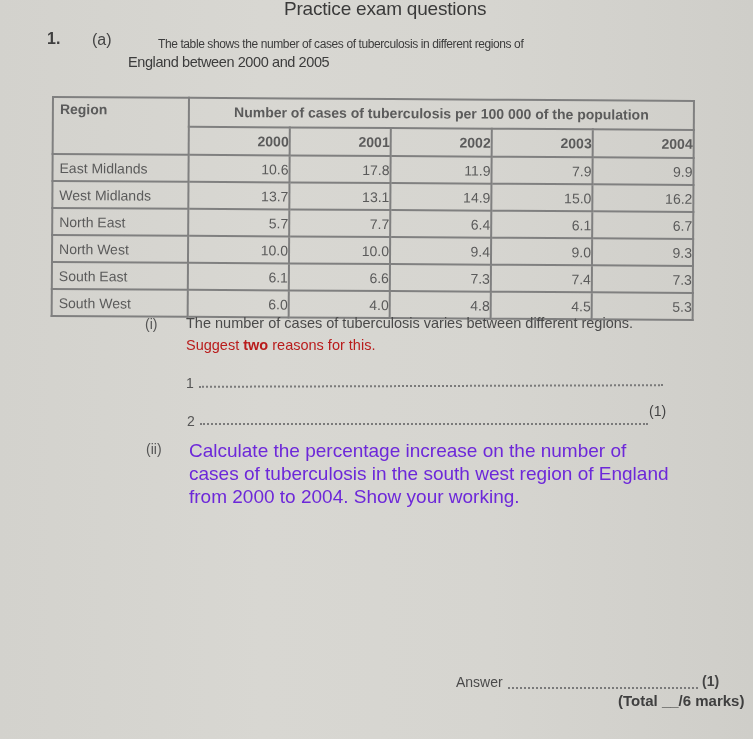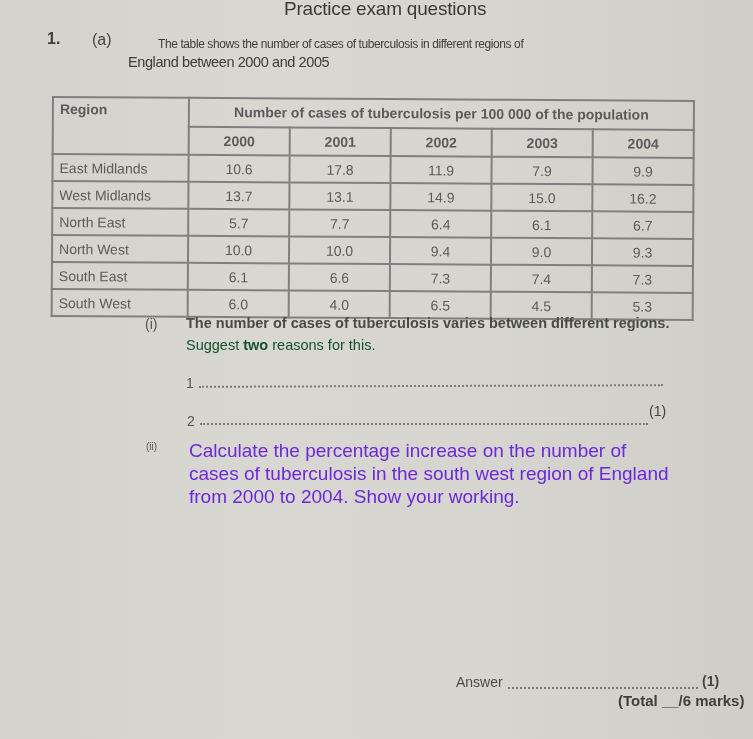--- a/index.html
+++ b/index.html
@@ -20,33 +20,33 @@
       position: absolute; left: 52px; top: 96px;
       border-collapse: collapse; font-size: 14px; color: #5a5a5a;
       transform: rotate(0.35deg); transform-origin: left top;
     }
     table.tb td, table.tb th {
       border: 2px solid #808080; padding: 0; height: 25px; font-weight: normal;
     }
     table.tb th { font-weight: bold; color: #5b5b5b; }
     .c-region { width: 128px; text-align: left; padding-left: 6px !important; }
     .h-region { vertical-align: top; padding-top: 3px !important; height: 52px !important; }
-    .c-val { width: 99px; text-align: center; }
+    .c-val { width: 99px; text-align: right; }
     .h-main { text-align: center; }
 
     .sub-i-label { left: 145px; top: 316px; font-size: 14px; color: #555; }
-    .sub-i-l1 { left: 186px; top: 315px; font-size: 14.5px; color: #4a4a4a; font-weight: bold; }
-    .sub-i-l2 { left: 186px; top: 337px; font-size: 14.5px; color: #14532d; }
+    .sub-i-l1 { left: 186px; top: 315px; font-size: 14.5px; color: #4a4a4a; }
+    .sub-i-l2 { left: 186px; top: 337px; font-size: 14.5px; color: #b91c1c; }
     .sub-i-l2 b { font-weight: bold; }
 
     .ans-num { font-size: 14px; color: #555; }
     .dotline { border-bottom: 2px dotted #7a7a7a; height: 0; }
     .mark { font-size: 14px; color: #444; }
 
-    .sub-ii-label { left: 146px; top: 441px; font-size: 10px; color: #555; }
+    .sub-ii-label { left: 146px; top: 441px; font-size: 14px; color: #555; }
     .sub-ii-text { left: 189px; top: 439px; font-size: 19px; line-height: 23px; color: #6d28d9; width: 480px; }
 
     .answer-label { left: 456px; top: 674px; font-size: 14px; color: #4a4a4a; }
     .total { left: 618px; top: 692px; font-size: 15px; font-weight: bold; color: #3f3f3f; }
   </style>
 </head>
 <body>
 
 <div class="abs title">Practice exam questions</div>
 
@@ -107,21 +107,21 @@
       <td class="c-val">6.1</td>
       <td class="c-val">6.6</td>
       <td class="c-val">7.3</td>
       <td class="c-val">7.4</td>
       <td class="c-val">7.3</td>
     </tr>
     <tr>
       <td class="c-region">South West</td>
       <td class="c-val">6.0</td>
       <td class="c-val">4.0</td>
-      <td class="c-val">6.5</td>
+      <td class="c-val">4.8</td>
       <td class="c-val">4.5</td>
       <td class="c-val">5.3</td>
     </tr>
   </tbody>
 </table>
 
 <div class="abs sub-i-label">(i)</div>
 <div class="abs sub-i-l1">The number of cases of tuberculosis varies between different regions.</div>
 <div class="abs sub-i-l2"><span>Suggest </span><b>two</b><span> reasons for this.</span></div>
 

